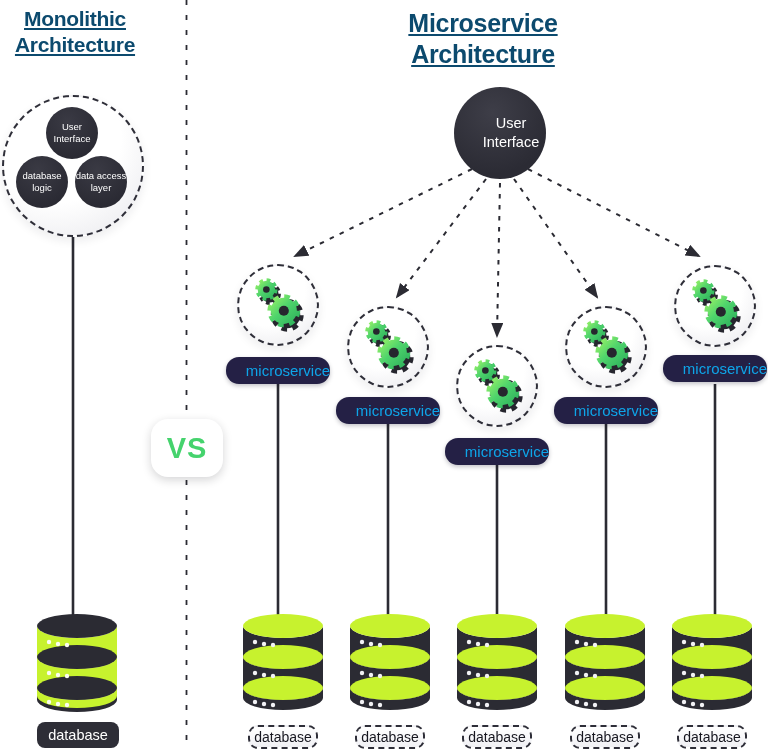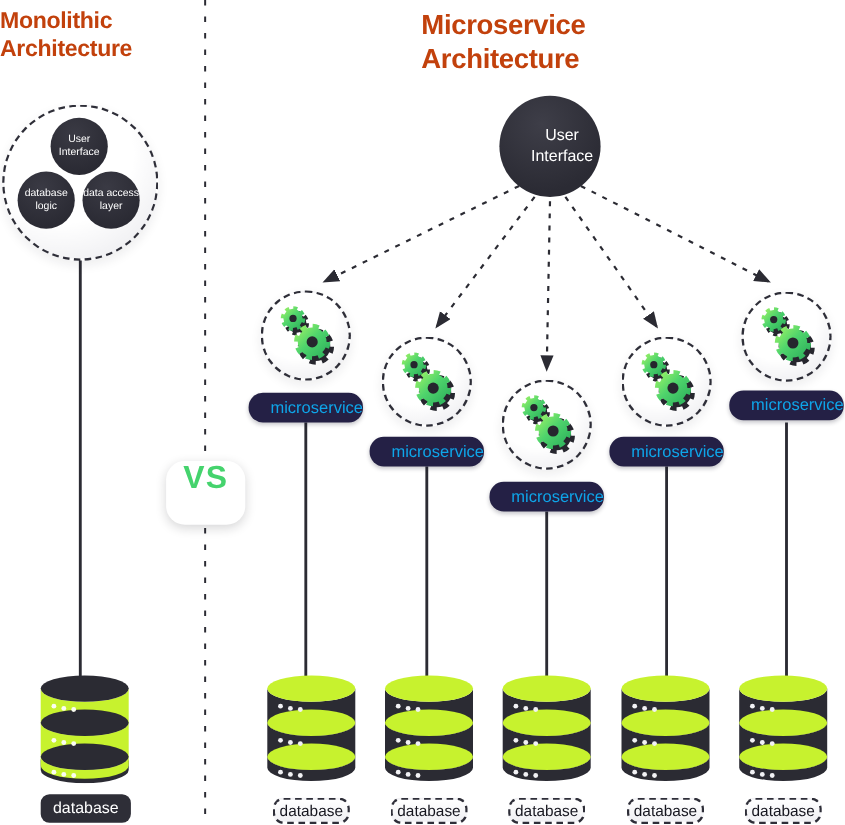--- a/index.html
+++ b/index.html
@@ -3,22 +3,23 @@
 <meta charset="utf-8">
 <style>
   html,body{margin:0;padding:0;background:#ffffff;}
   #canvas{
     position:relative;width:768px;height:750px;overflow:hidden;
     background:#ffffff;
     font-family:"Liberation Sans", sans-serif;
   }
   .abs{position:absolute;}
   .title{
-    font-weight:800;color:#c2410c;line-height:1.22;
+    font-weight:800;color:#0c4a6e;text-align:center;line-height:1.22;
     letter-spacing:-0.3px;
+    text-decoration:underline;
   }
   .sticker-circle{
     position:absolute;border-radius:50%;box-sizing:border-box;
     background:radial-gradient(circle at 38% 30%, #ffffff 50%, #e9e9ed 95%);
     border:2.5px dashed #2e2e38;
     display:flex;align-items:center;justify-content:center;
     box-shadow:0 4px 10px rgba(30,30,40,0.08);
   }
   .dark-circle{
     position:absolute;border-radius:50%;box-sizing:border-box;
@@ -46,21 +47,21 @@
     justify-content:flex-end;
   }
   .pill-light{
     background:linear-gradient(#ffffff,#f0f0f4);color:#16161f;border-radius:10px;
     border:2px dashed #2e2e38;font-size:14px;font-weight:500;
   }
   .vs-badge{
     position:absolute;left:151px;top:419px;width:72px;height:58px;
     background:#ffffff;border-radius:17px;
     box-shadow:0 3px 10px rgba(20,20,30,0.18);
-    display:flex;align-items:flex-start;justify-content:center;
+    display:flex;align-items:center;justify-content:center;
     font-size:29px;font-weight:800;color:#45d36d;letter-spacing:1px;
   }
   .gear-svg{width:62px;height:62px;display:block;}
   .db-svg{position:absolute;width:82px;height:100px;}
   svg{overflow:visible;}
 </style>
 </head>
 <body>
 
 <div id="canvas">

